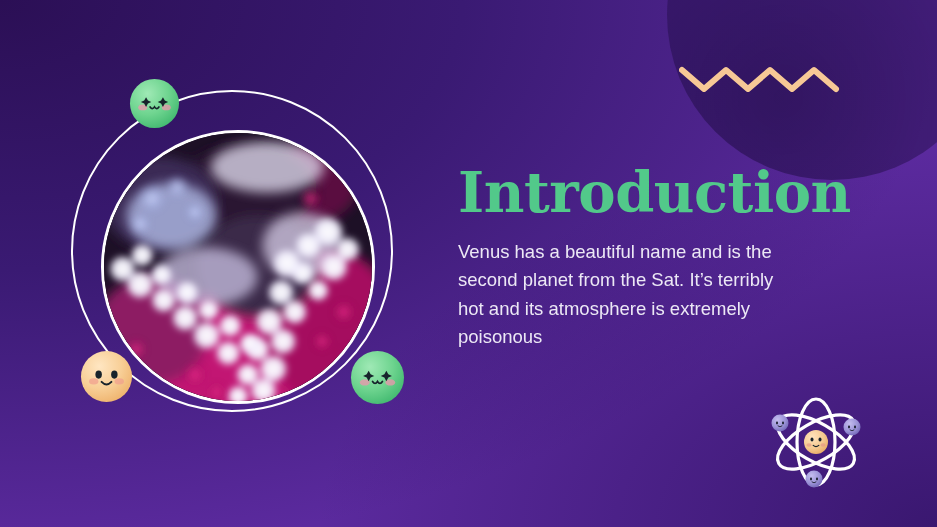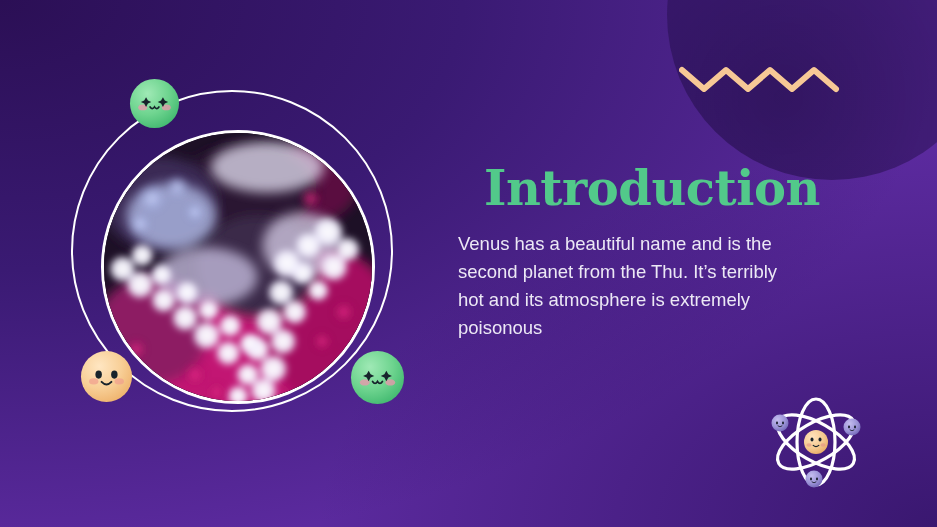--- a/index.html
+++ b/index.html
@@ -61,25 +61,24 @@
   .planet-green-top   { left:129px; top:78px;  width:51px; height:51px; }
   .planet-peach       { left:80px;  top:350px; width:53px; height:53px; }
   .planet-green-right { left:350px; top:350px; width:55px; height:55px; }
 
   
   .content { position:absolute; left:458px; top:163px; width:400px; }
 
   .title {
     font-family:"DejaVu Serif", "Liberation Serif", serif;
     font-weight:700;
-    font-size:48px;
+    font-size:56px;
     line-height:1.06;
     color:#52c98a;
     letter-spacing:-0.5px;
-    margin-left:26px;
   }
 
   .body-text {
     margin-top:16px;
     font-family:"Liberation Sans", sans-serif;
     font-size:18.5px;
     line-height:1.52;
     color:#ece8f5;
     max-width:330px;
     font-weight:400;
@@ -257,21 +256,21 @@
         <ellipse cx="41" cy="33" rx="5" ry="3.2" fill="#ef94ad" opacity="0.75"></ellipse>
         <path d="M19 21 l2 3.7 3.7 1.7 -3.7 1.7 -2 3.7 -2 -3.7 -3.7 -1.7 3.7 -1.7 z" fill="#17232b"></path>
         <path d="M37 21 l2 3.7 3.7 1.7 -3.7 1.7 -2 3.7 -2 -3.7 -3.7 -1.7 3.7 -1.7 z" fill="#17232b"></path>
         <path d="M23 32 q2.5 3.9 5 0 q2.5 3.9 5 0" fill="none" stroke="#17232b" stroke-width="1.8" stroke-linecap="round"></path>
       </svg>
     </div>
   </div>
 
   <div class="content">
     <h1 class="title">Introduction</h1>
-    <p class="body-text">Venus has a beautiful name and is the second planet from the Thu. It’s terribly hot and its atmosphere is extremely poisonous</p>
+    <p class="body-text">Venus has a beautiful name and is the second planet from the Sat. It’s terribly hot and its atmosphere is extremely poisonous</p>
   </div>
 
   <div class="atom">
     <svg viewBox="0 0 118 100" xmlns="http://www.w3.org/2000/svg">
       <defs>
         <radialGradient id="nuc" cx="36%" cy="30%" r="78%">
           <stop offset="0%" stop-color="#ffe3bd"></stop>
             <stop offset="60%" stop-color="#f5c98f"></stop>
             <stop offset="100%" stop-color="#e8ab63"></stop>
         </radialGradient>

